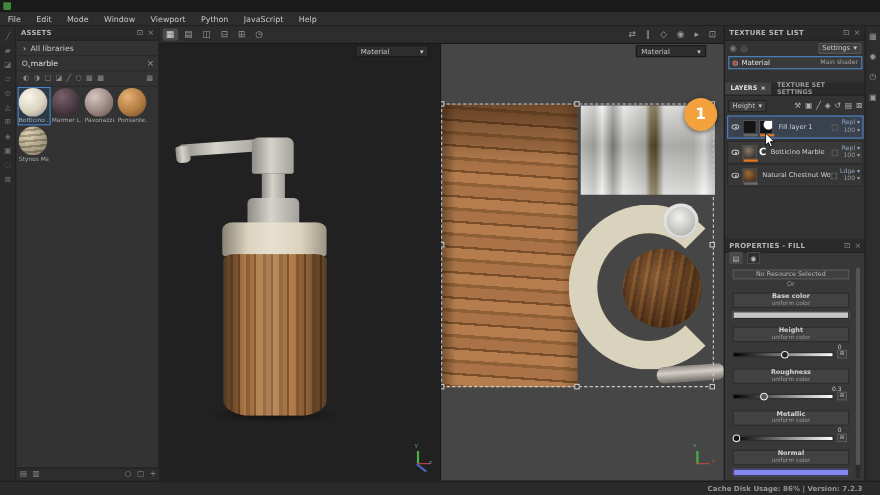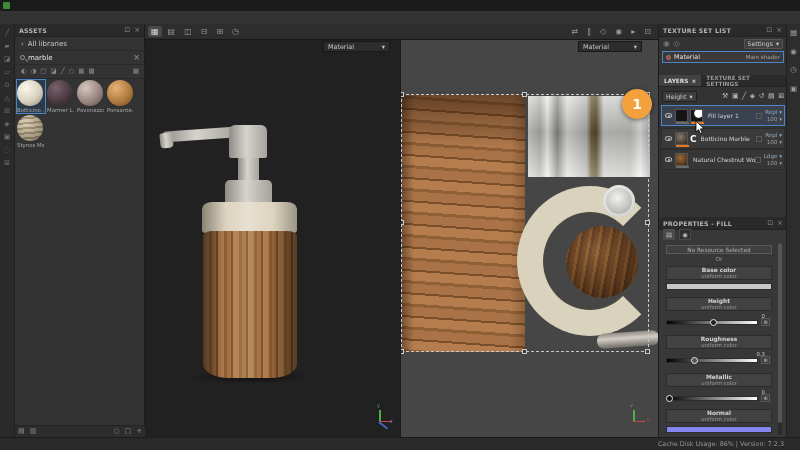--- a/index.html
+++ b/index.html
@@ -115,37 +115,47 @@
   .sliderval{position:absolute;font-size:5.4px;color:#c9c9c9;right:22px;}
   .track{position:absolute;left:7px;width:92px;height:5px;background:linear-gradient(90deg,#000,#fff);border:1px solid #2c2c2c;}
   .knob{position:absolute;top:-2px;width:7px;height:7px;border-radius:50%;border:1px solid #e8e8e8;background:#3a3a3a;}
   .stepbox{position:absolute;width:9px;height:8px;background:#3d3d3d;border:1px solid #5a5a5a;color:#b5b5b5;font-size:5px;display:flex;align-items:center;justify-content:center;}
   .pscroll{position:absolute;left:119px;top:26px;width:4px;height:192px;background:#2c2c2c;}
   .pscroll .th{position:absolute;left:0;top:0;width:4px;height:180px;background:#555;border-radius:2px;}
   
   .rightstrip{left:786px;top:24px;width:14px;height:413px;background:#2d2d2d;border-left:1px solid #1f1f1f;display:flex;flex-direction:column;align-items:center;padding-top:5px;gap:11px;}
   .rightstrip .ic{font-size:7.5px;color:#9a9a9a;}
   
-  .statusbar{left:0;top:437px;width:800px;height:13px;background:#2a2a2a;border-top:1px solid #1c1c1c;display:flex;align-items:center;justify-content:flex-end;padding-right:16px;}
+  .statusbar{left:0;top:437px;width:800px;height:13px;background:#2a2a2a;border-top:1px solid #1c1c1c;display:flex;align-items:center;justify-content:flex-end;padding-right:16px;font-weight:bold;}
   .statusbar .t{font-size:6.4px;color:#969696;}
   
   .badge{left:622px;top:89px;width:30px;height:30px;border-radius:50%;background:#f2a13c;
      box-shadow:0 1px 5px rgba(0,0,0,.55);display:flex;align-items:center;justify-content:center;
      color:#fff;font-size:14px;font-weight:bold;z-index:50;}
   .cursor{z-index:60;}
 </style>
 </head>
 <body>
 
 <div class="app">
 
   <div class="r titlebar">
     <div class="applogo"></div>
   </div>
 
+  <div class="r menubar">
+    <span class="menuitem">File</span>
+    <span class="menuitem">Edit</span>
+    <span class="menuitem">Mode</span>
+    <span class="menuitem">Window</span>
+    <span class="menuitem">Viewport</span>
+    <span class="menuitem">Python</span>
+    <span class="menuitem">JavaScript</span>
+    <span class="menuitem">Help</span>
+  </div>
 
   <div class="r toolstrip">
     <span class="ic">╱</span>
     <span class="ic">▰</span>
     <span class="ic">◪</span>
     <span class="ic">▱</span>
     <span class="ic">⊙</span>
     <span class="ic">◬</span>
     <span class="ic">⊞</span>
     <span class="ic">◈</span>

